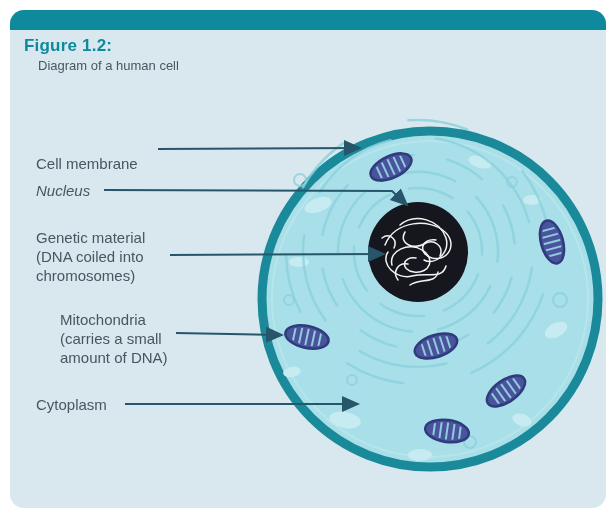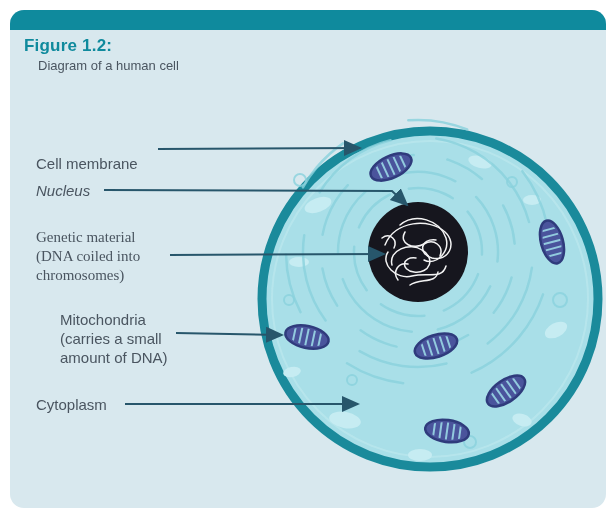--- a/index.html
+++ b/index.html
@@ -38,21 +38,21 @@
   .diagram-svg{
     position:absolute;left:0;top:0;width:616px;height:518px;
   }
   .label{
     position:absolute;left:36px;
     font-size:15px;line-height:19px;color:var(--text_dark);
     white-space:pre-line;
   }
   .label.l-cell-membrane{top:141px;margin-top:13px;}
   .label.l-nucleus{top:181px;font-style:italic;}
-  .label.l-genetic{top:228px;font-family:Liberation Serif, serif;}
+  .label.l-genetic{top:228px;}
   .label.l-mitochondria{top:310px;margin-left:24px;}
   .label.l-cytoplasm{top:395px;text-align:center;}
 </style>
 </head>
 <body>
 
 <div class="card">
   <div class="topbar"></div>
 </div>
 

